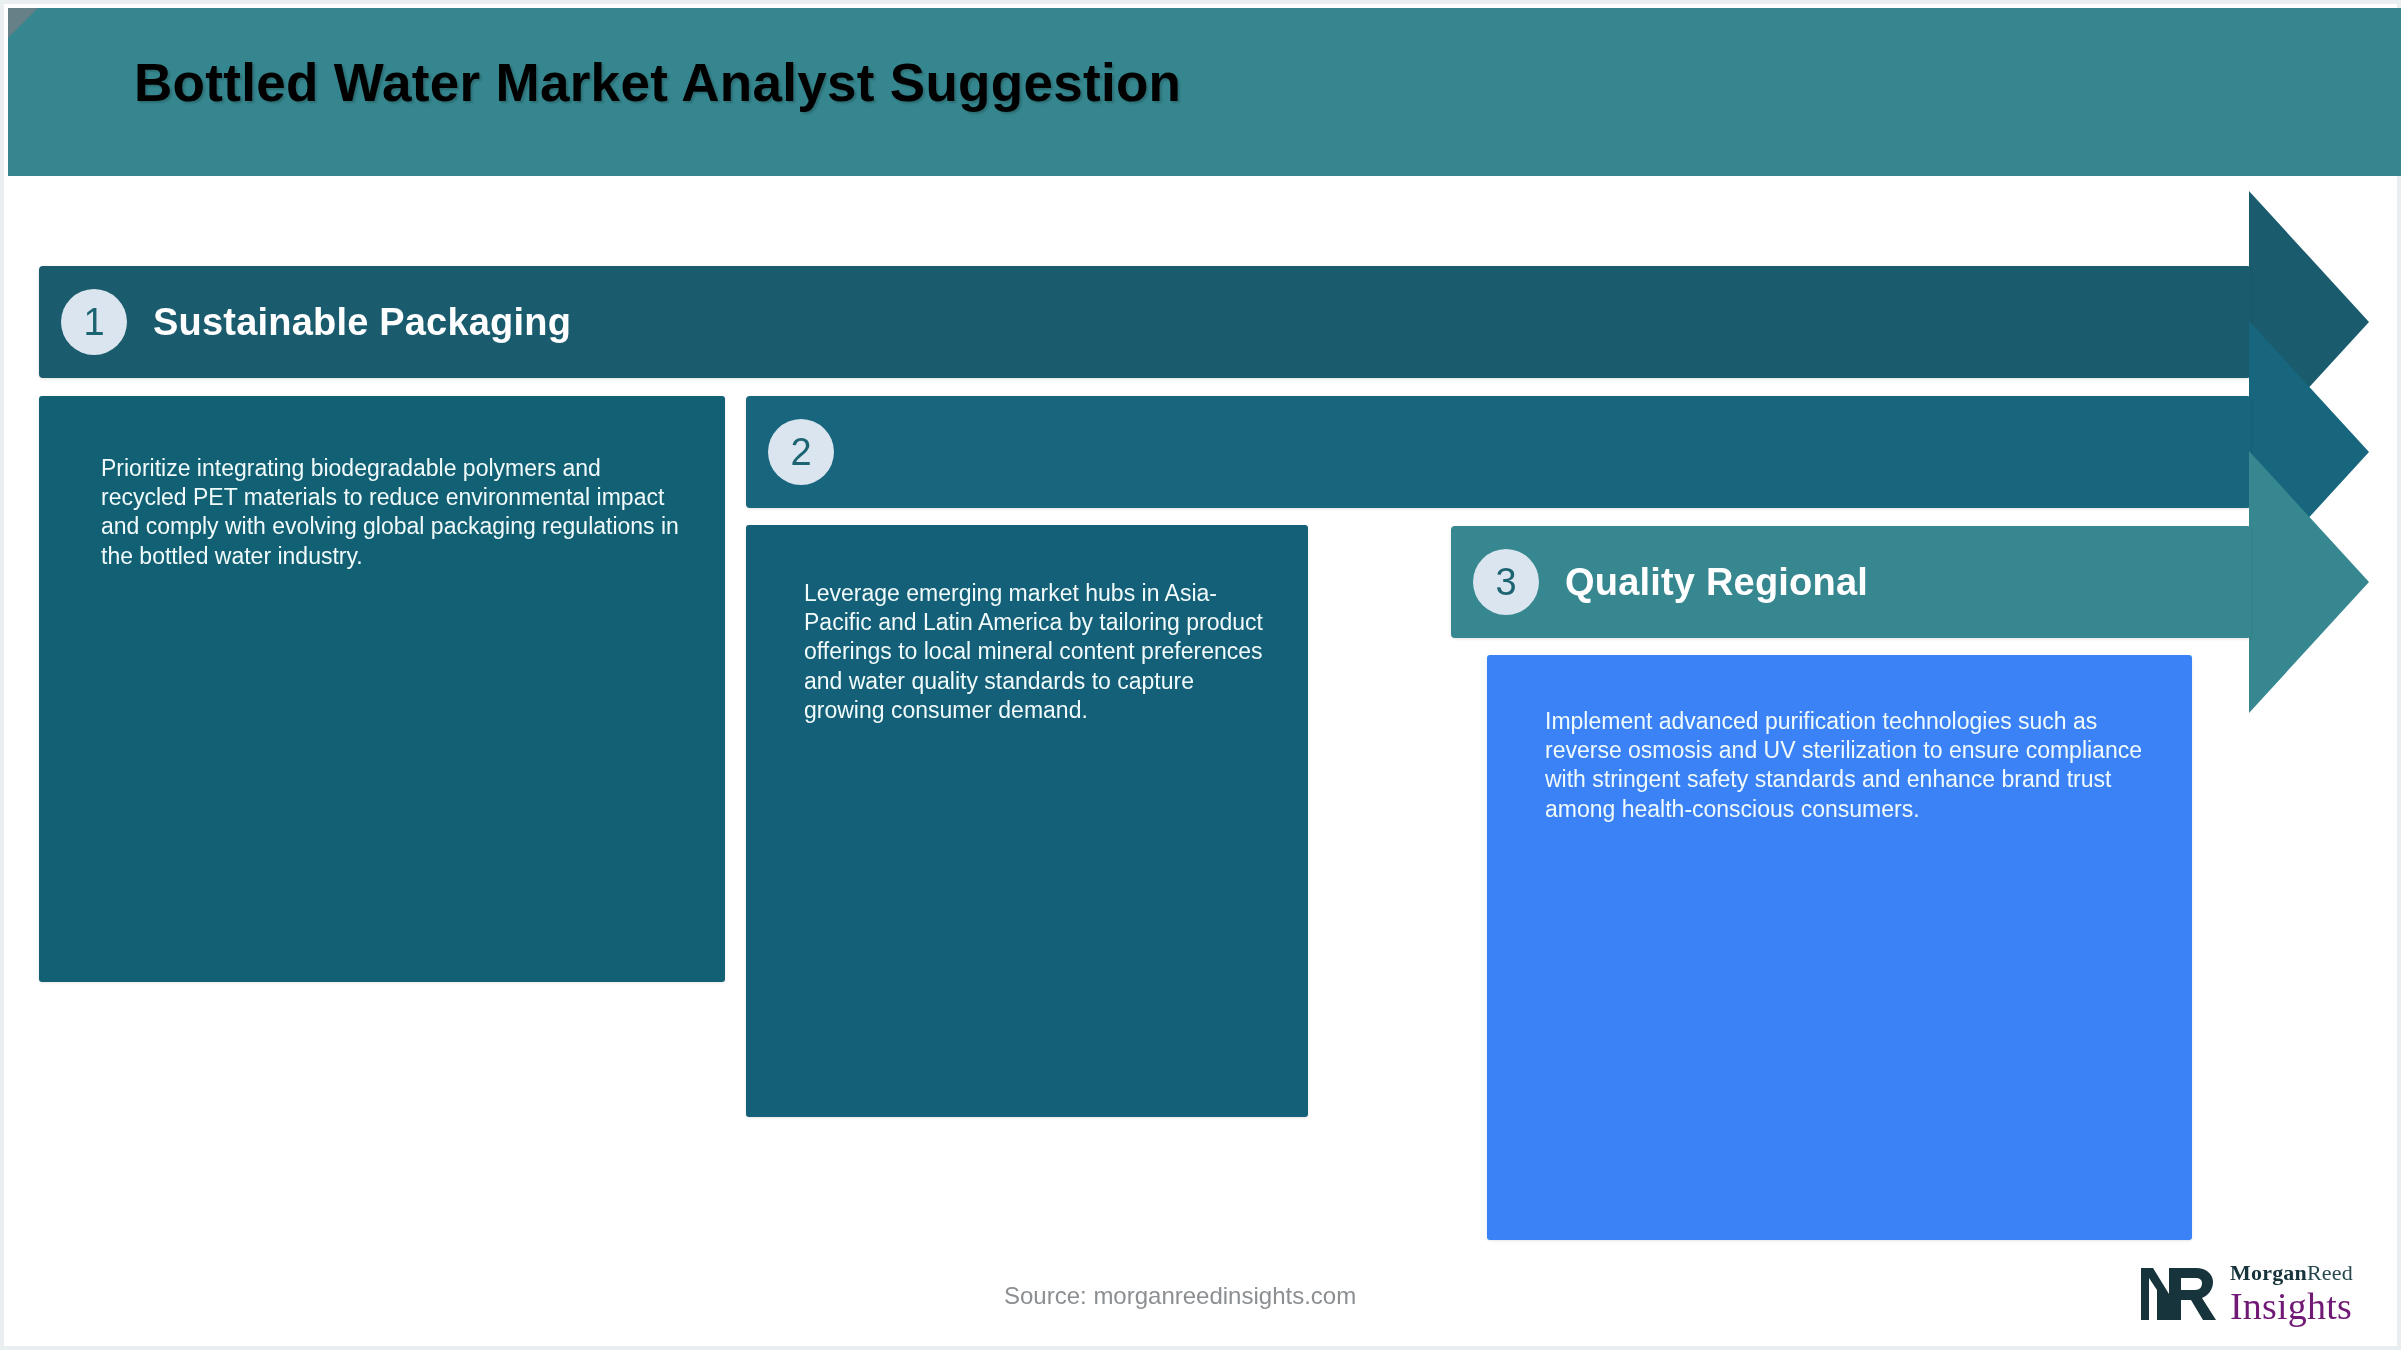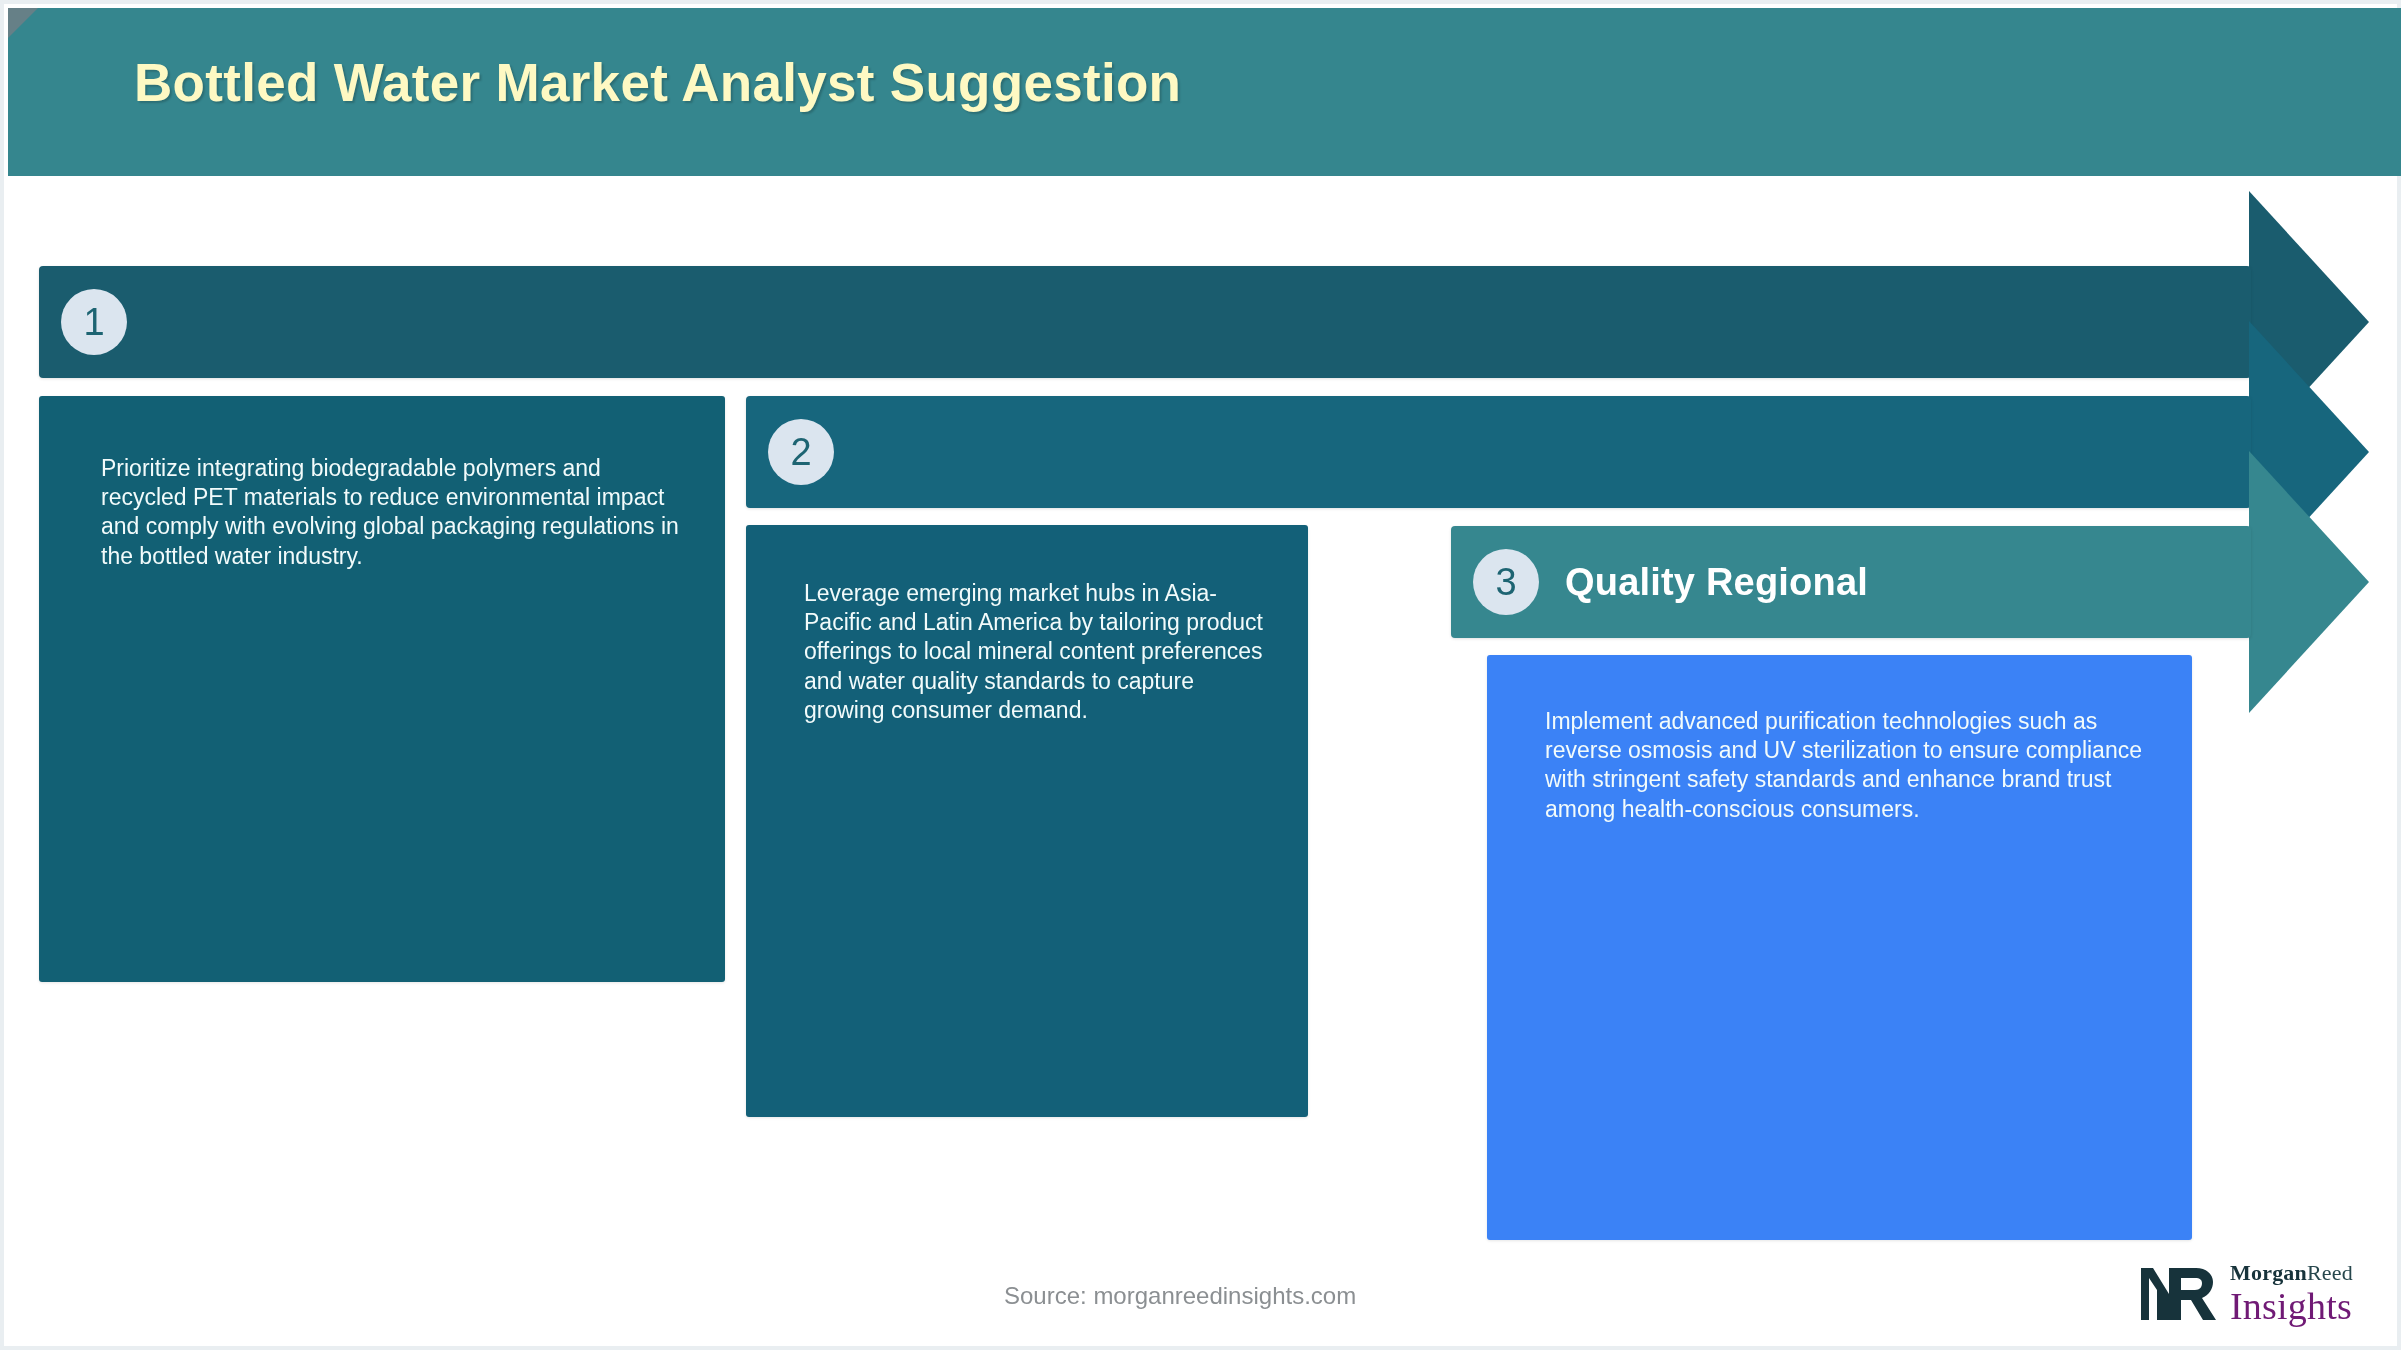--- a/index.html
+++ b/index.html
@@ -44,21 +44,21 @@
     border-top: 30px solid #6f7f86;
     border-right: 30px solid transparent;
     opacity: .85;
   }
   .banner-title {
     position: absolute;
     left: 126px;
     top: 44px;
     font-size: 53px;
     font-weight: bold;
-    color: #fef9c3;
+    color: #000000;
     letter-spacing: .3px;
     white-space: nowrap;
     text-shadow: 2px 2px 2px rgba(0,0,0,.18);
   }
 
   
   .card { position: absolute; }
 
   
   .card-head {
@@ -209,20 +209,21 @@
 
   <div class="banner">
     <div class="banner-fold"></div>
     <div class="banner-title">Bottled Water Market Analyst Suggestion</div>
   </div>
 
   <div class="card" id="card1">
     <div class="arrow-head"></div>
     <div class="card-head">
       <div class="badge">1</div>
+      <div class="card-title">Sustainable Packaging</div>
     </div>
     <div class="card-body">
       <div class="card-text">Prioritize integrating biodegradable polymers and recycled PET materials to reduce environmental impact and comply with evolving global packaging regulations in the bottled water industry.</div>
     </div>
   </div>
 
   <div class="card" id="card2">
     <div class="arrow-head"></div>
     <div class="card-head">
       <div class="badge">2</div>

